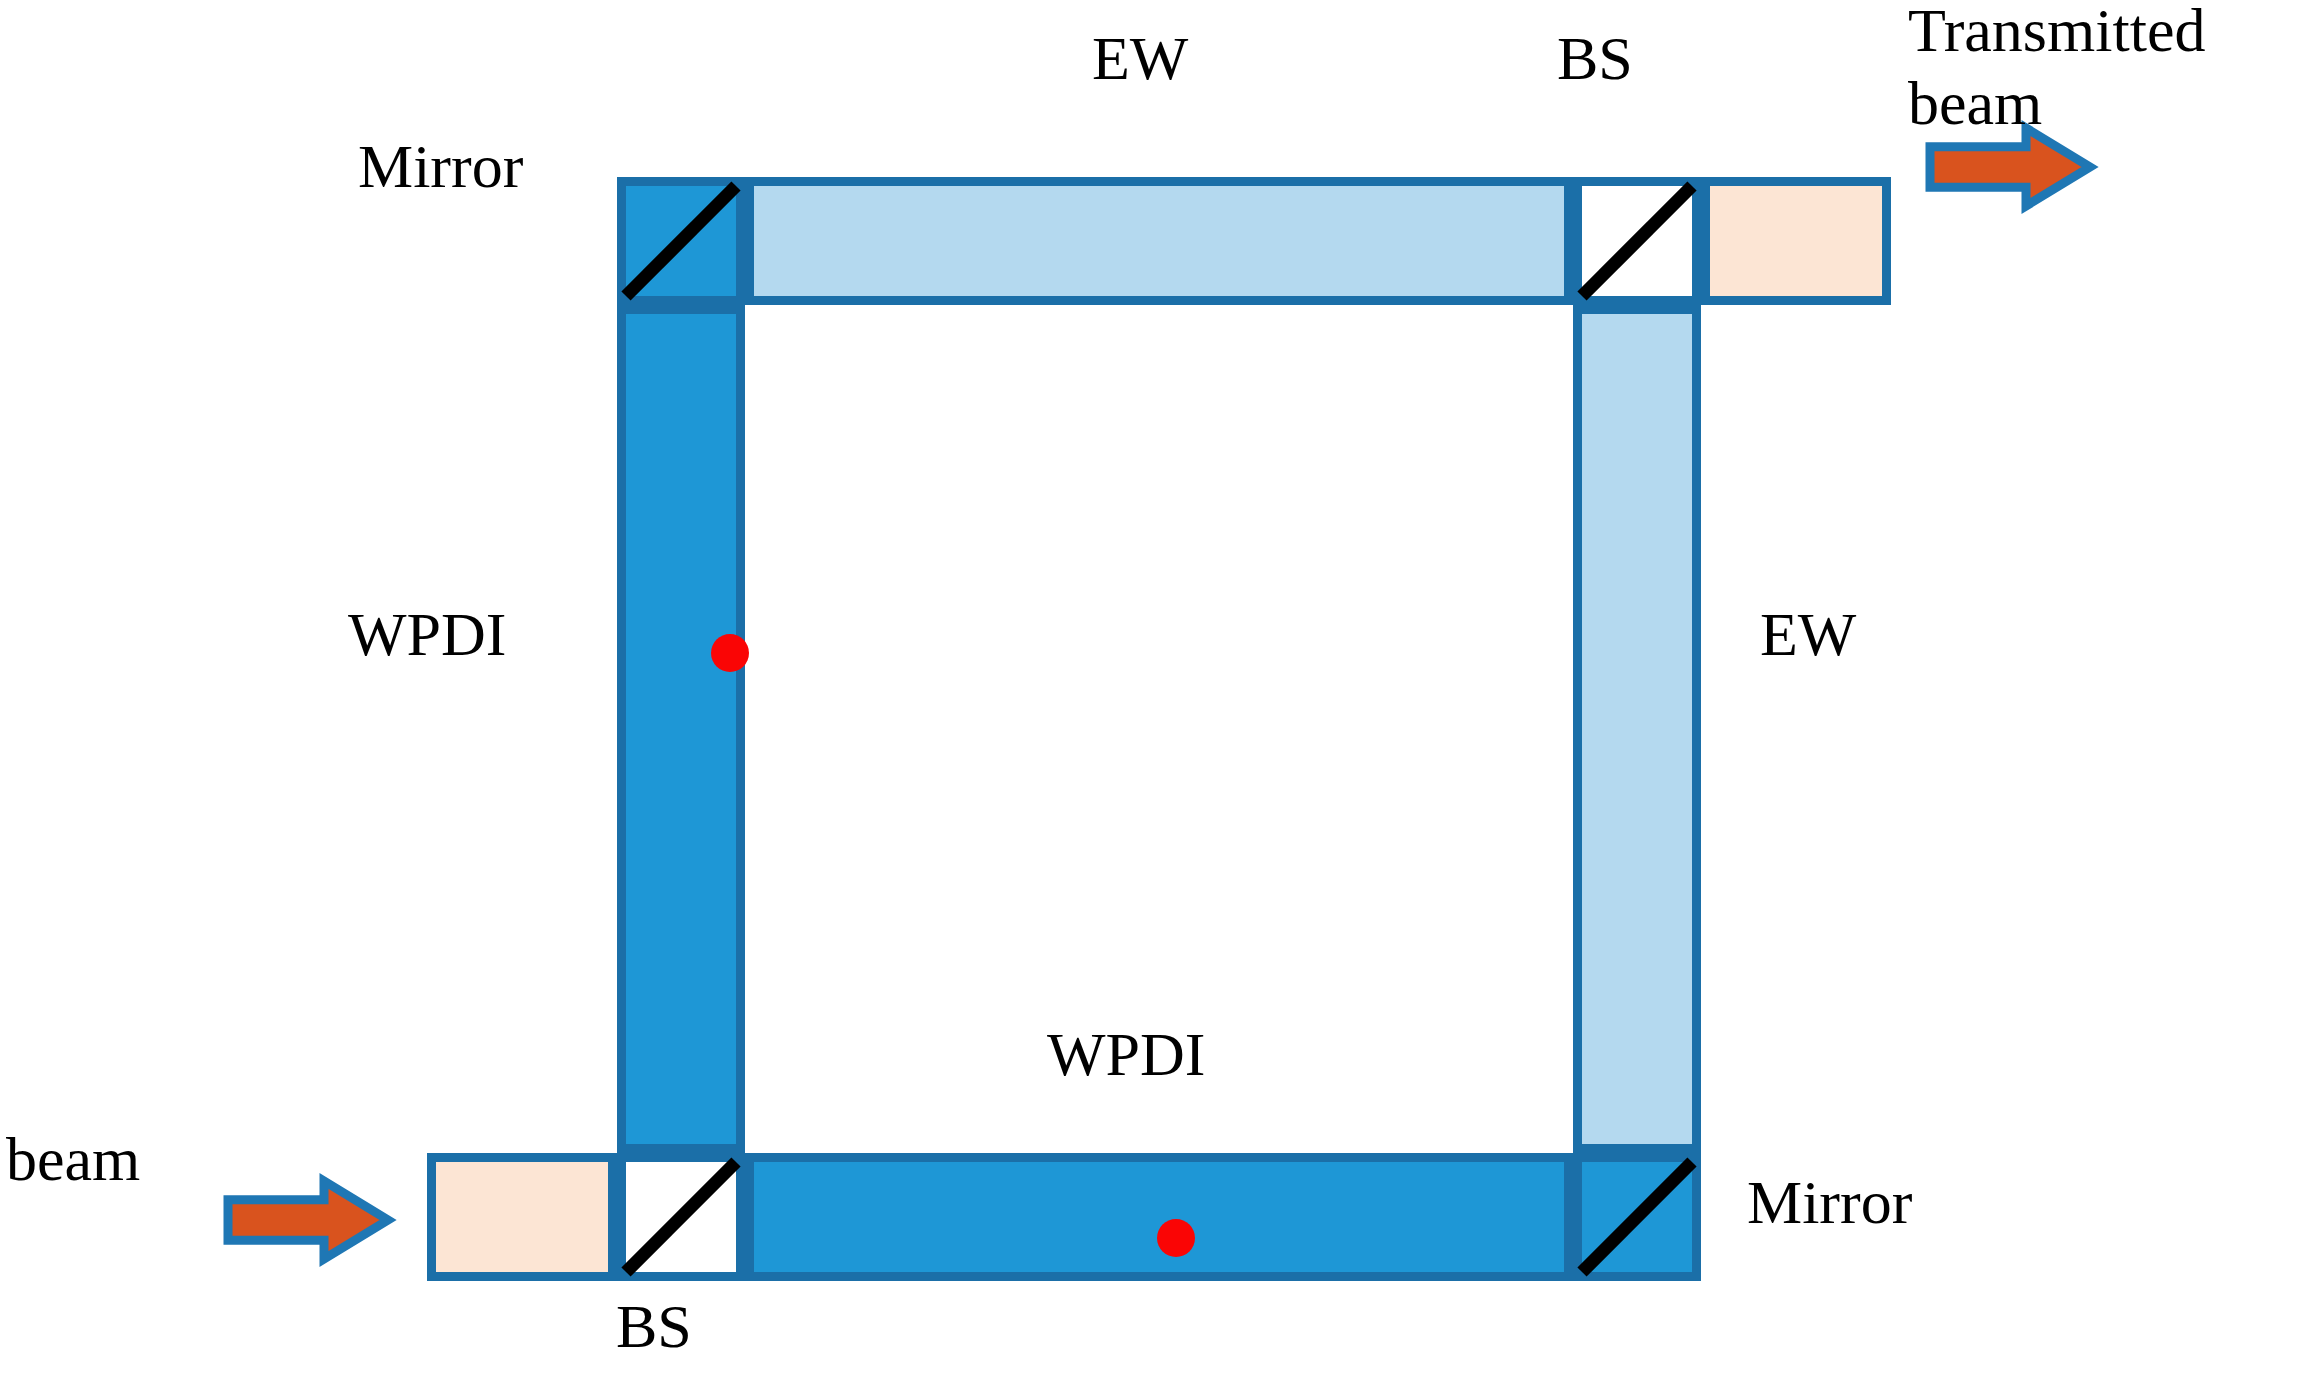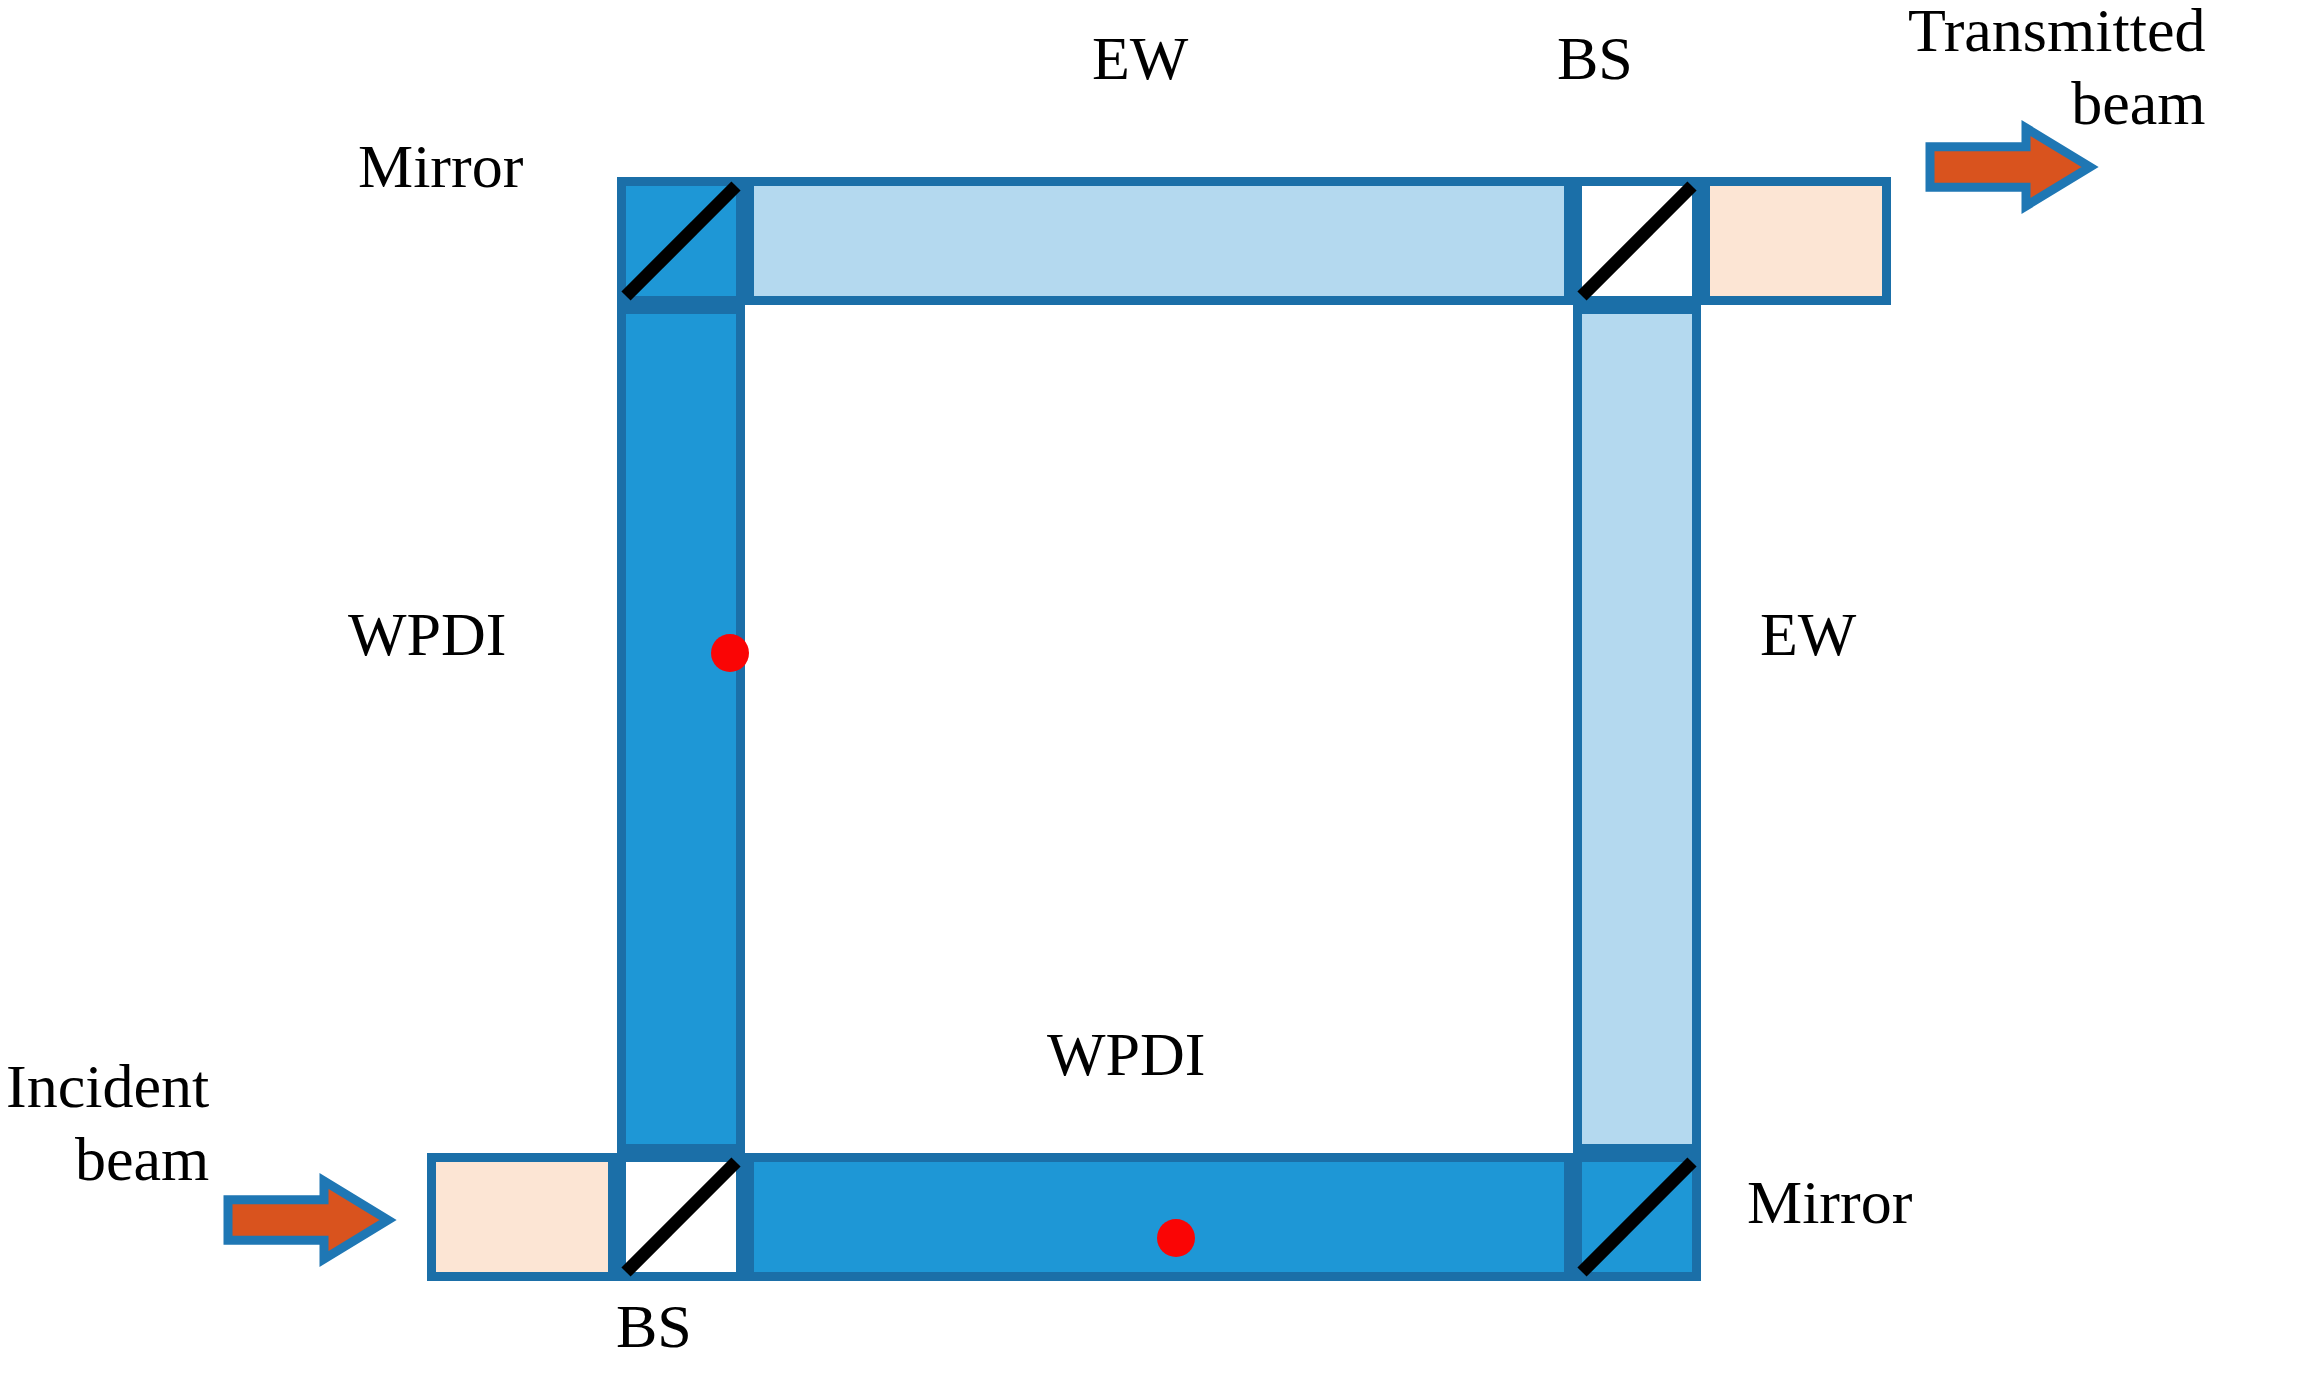--- a/index.html
+++ b/index.html
@@ -20,21 +20,20 @@
     width: 2317px;
     height: 1373px;
   }
   .lbl {
     position: absolute;
     color: #000000;
     font-size: 62px;
     line-height: 1.18;
     white-space: pre;
     letter-spacing: 0px;
-    text-align: right;
   }
   svg.diagram {
     position: absolute;
     left: 0; top: 0;
     width: 2317px;
     height: 1373px;
   }
 </style>
 </head>
 <body>
@@ -90,17 +89,17 @@
 
   <div class="lbl" id="lbl-mirror-tl" style="left: 358px; top: 130px;">Mirror</div>
   <div class="lbl" id="lbl-ew-top" style="left: 1092px; top: 22px;">EW</div>
   <div class="lbl" id="lbl-bs-tr" style="left: 1557px; top: 22px;">BS</div>
   <div class="lbl" id="lbl-ew-right" style="left: 1760px; top: 598px;">EW</div>
   <div class="lbl" id="lbl-wpdi-left" style="left: 348px; top: 598px;">WPDI</div>
   <div class="lbl" id="lbl-wpdi-bottom" style="left: 1047px; top: 1018px;">WPDI</div>
   <div class="lbl" id="lbl-mirror-br" style="left: 1747px; top: 1166px;">Mirror</div>
   <div class="lbl" id="lbl-bs-bl" style="left: 616px; top: 1290px;">BS</div>
 
-  <div class="lbl" id="lbl-incident" style="left: 6px; top: 1050px;"><span>Incident</span><br><span>beam</span></div>
+  <div class="lbl" id="lbl-incident" style="left: 6px; top: 1050px;"><br><span>beam</span></div>
 
   <div class="lbl" id="lbl-transmitted" style="left: 1908px; top: -6px;"><span>Transmitted</span><br><span>beam</span></div>
 
 </div>
 
 </body></html>

